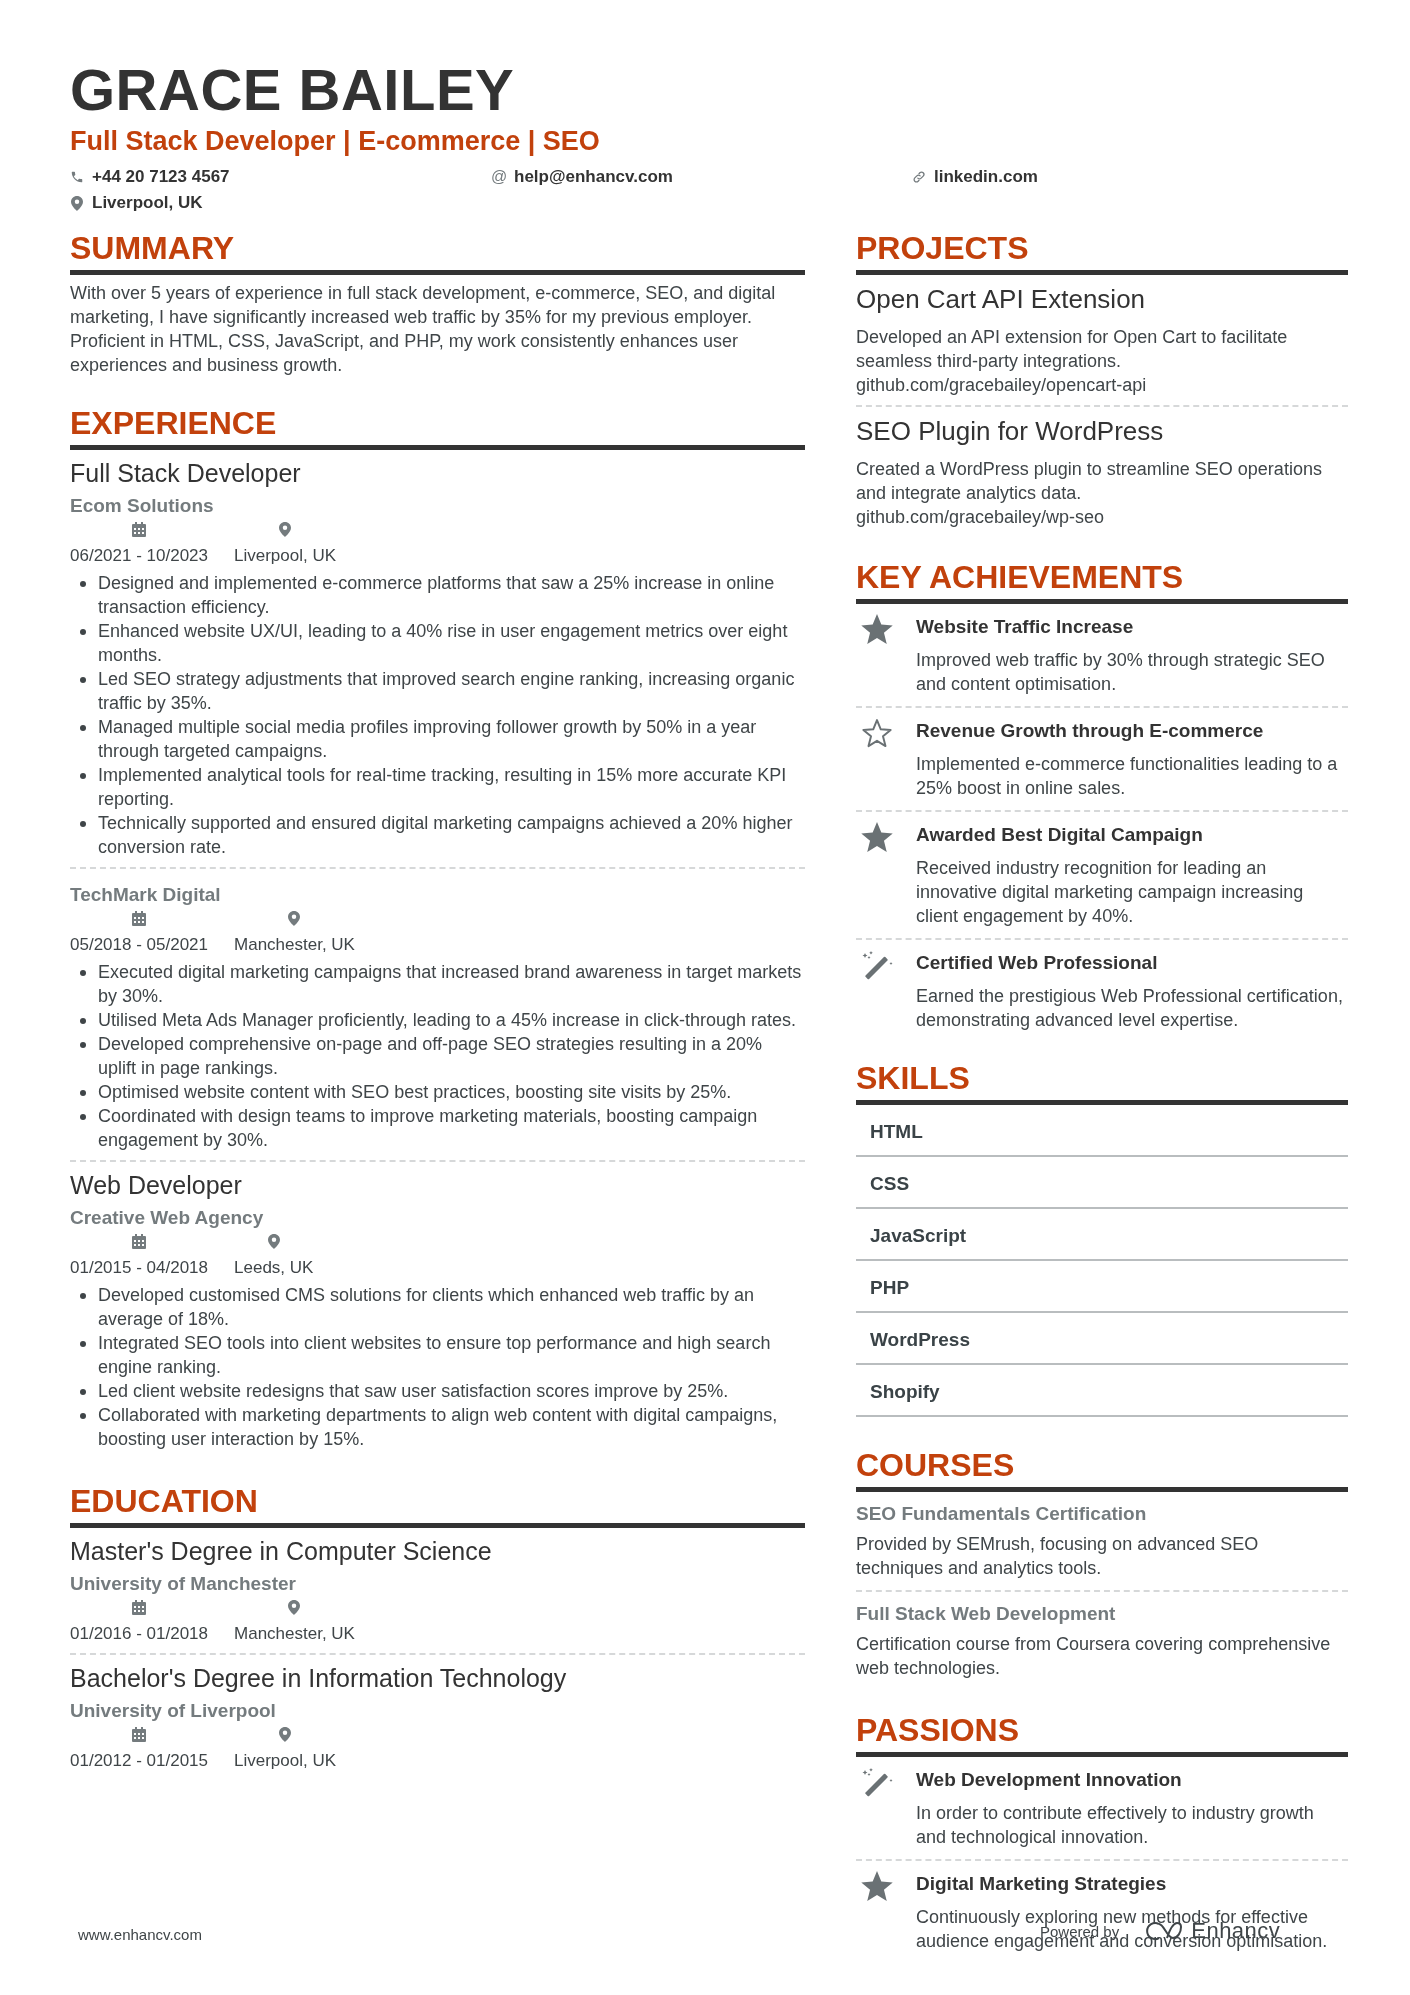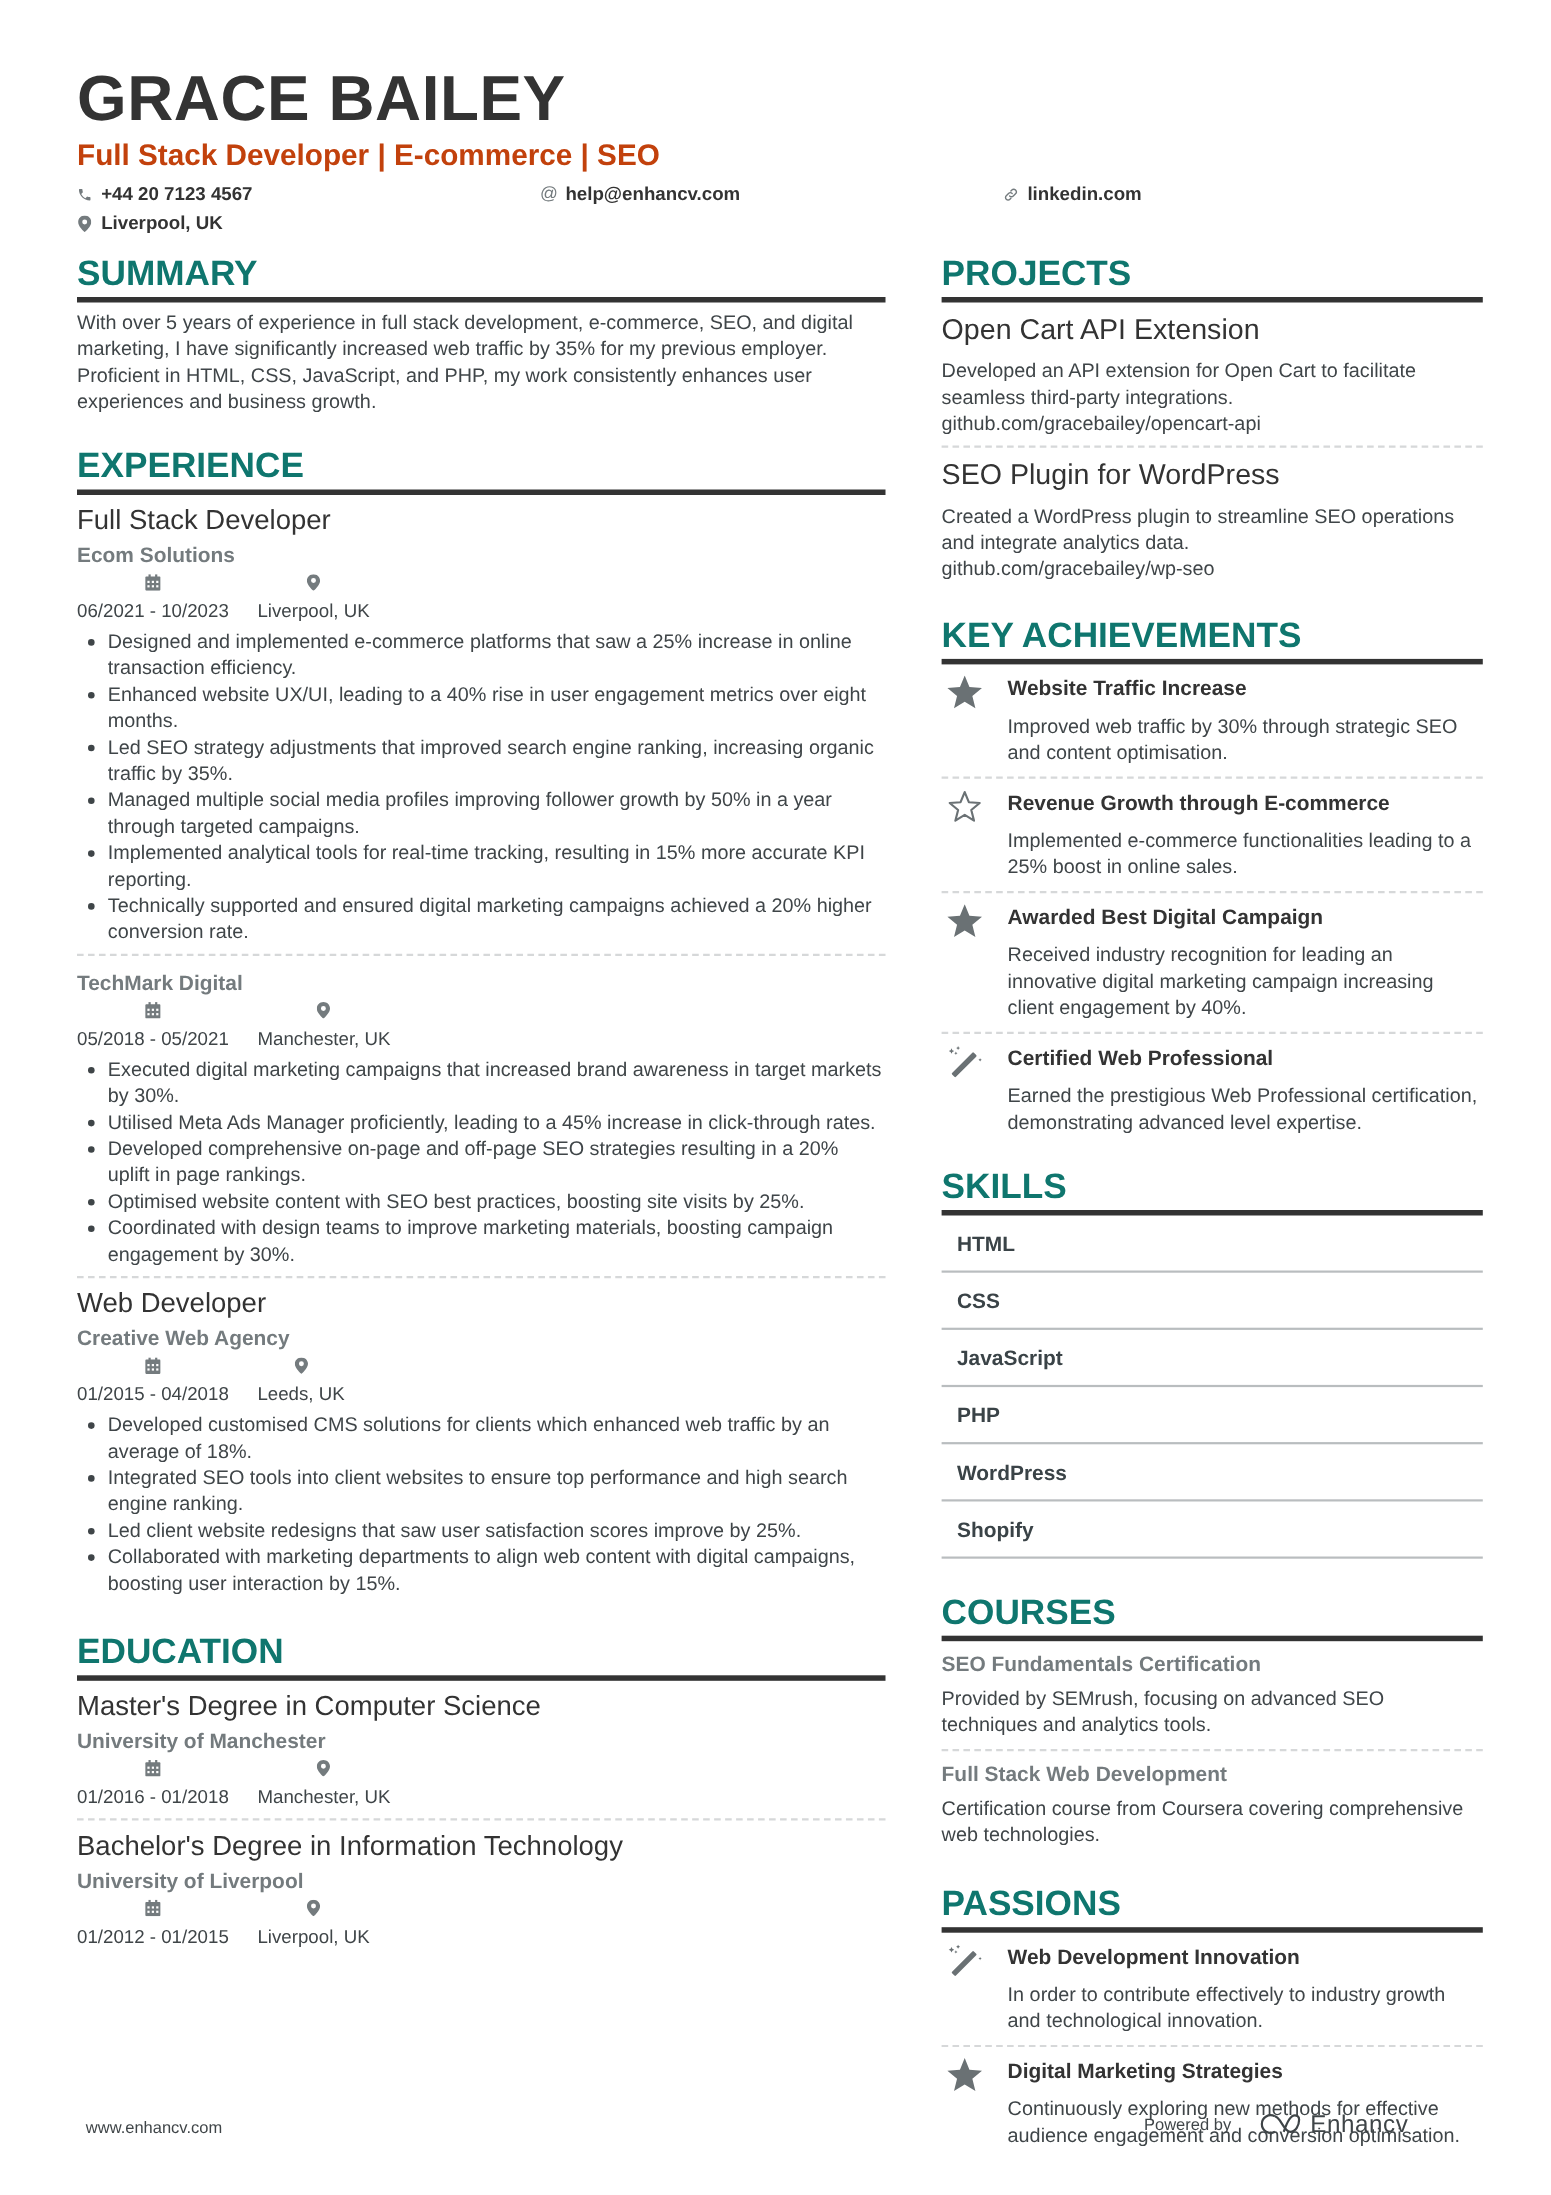--- a/index.html
+++ b/index.html
@@ -18,21 +18,21 @@
   .c-phone { left: 0; top: 6px; }
   .c-email { left: 422px; top: 6px; }
   .c-link { left: 842px; top: 6px; }
   .c-loc { left: 0; top: 32px; }
 
   
   .col-left { position: absolute; left: 70px; top: 228px; width: 735px; }
   .col-right { position: absolute; left: 856px; top: 228px; width: 492px; }
 
   .section { margin-bottom: 14px; }
-  .section-title { font-size: 32px; font-weight: bold; color: #0f766e; line-height: 40px; padding-bottom: 2px; border-bottom: 5px solid #333333; text-transform: uppercase; }
+  .section-title { font-size: 32px; font-weight: bold; color: #c2410c; line-height: 40px; padding-bottom: 2px; border-bottom: 5px solid #333333; text-transform: uppercase; }
 
   .body-text { font-size: 18px; line-height: 24px; color: #3f4548; }
 
   
   .summary-text { margin-top: 6px; }
 
   
   .entry { padding: 8px 0 8px 0; border-bottom: 2px dashed #d6d8d9; }
   .entry:last-child { border-bottom: none; }
   .entry-title { font-size: 25px; line-height: 30px; color: #333333; }

